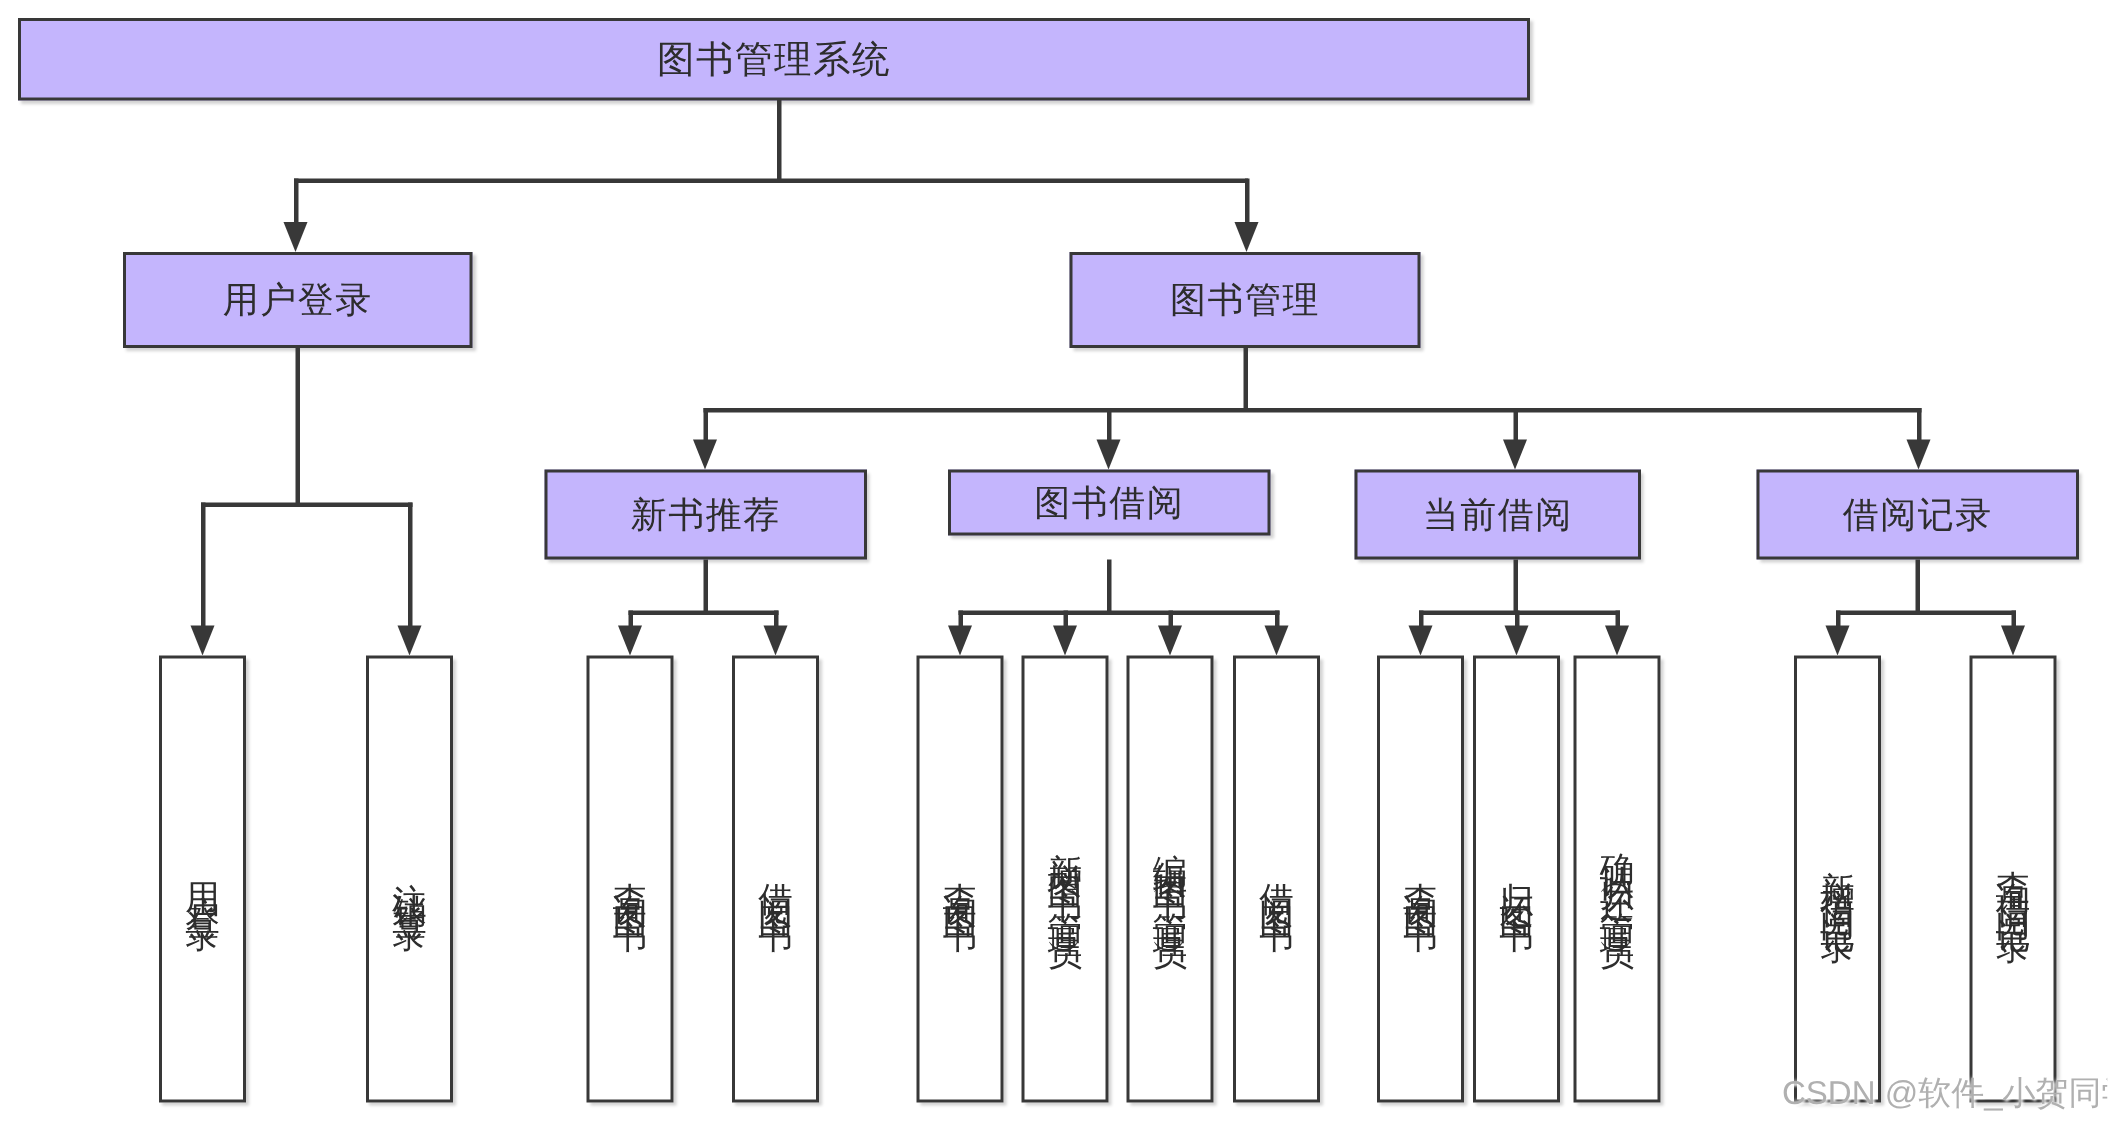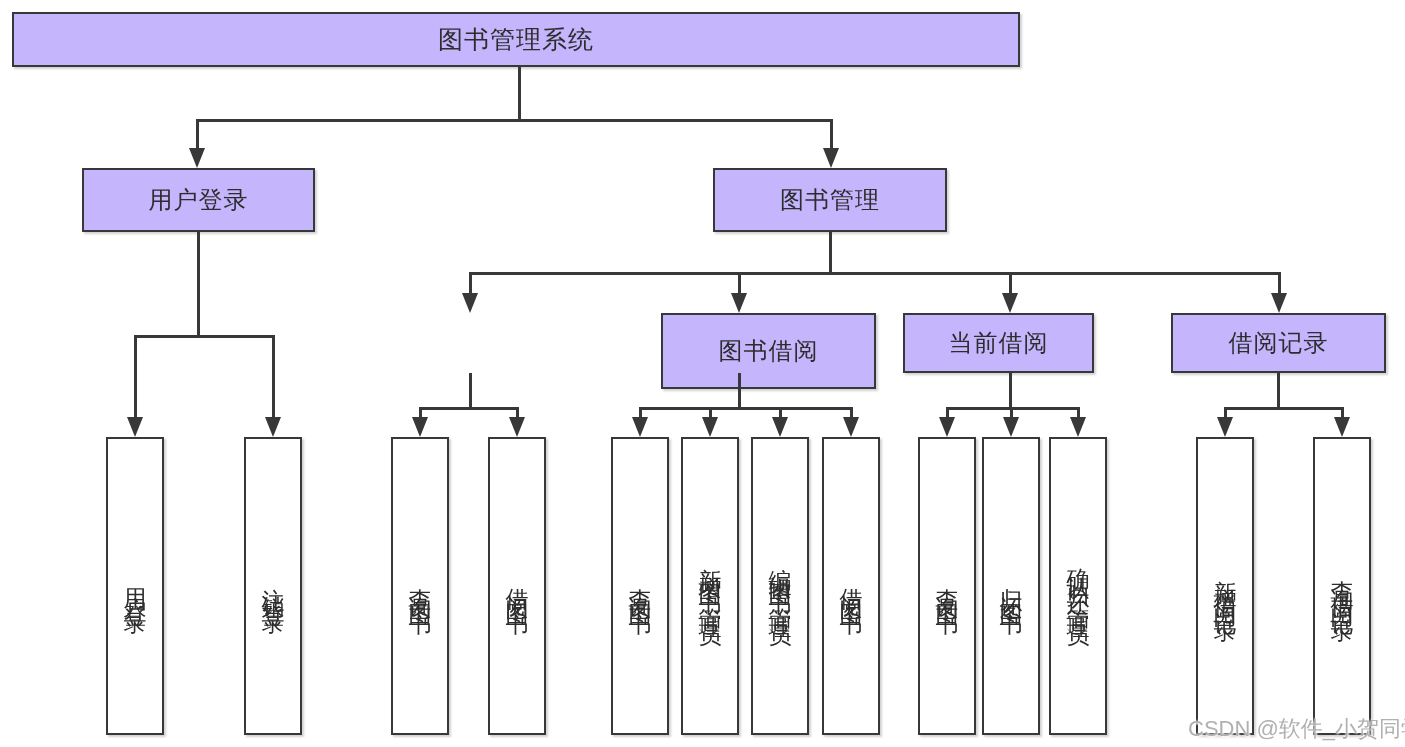--- a/index.html
+++ b/index.html
@@ -107,21 +107,22 @@
   <div class="hline" style="left:469px;top:272px;width:812px"></div>
   <div class="vline" style="left:469px;top:272px;height:23px"></div>
   <div class="arrow" style="left:462px;top:293px"></div>
   <div class="vline" style="left:738px;top:272px;height:23px"></div>
   <div class="arrow" style="left:731px;top:293px"></div>
   <div class="vline" style="left:1009px;top:272px;height:23px"></div>
   <div class="arrow" style="left:1002px;top:293px"></div>
   <div class="vline" style="left:1278px;top:272px;height:23px"></div>
   <div class="arrow" style="left:1271px;top:293px"></div>
 
-  <div class="hbox" style="left:661px;top:313px;width:215px;height:76px">图书借阅</div>
+  <div class="hbox" style="left:363px;top:313px;width:215px;height:60px">新书推荐</div>
+  <div class="hbox" style="left:632px;top:313px;width:215px;height:44px">图书借阅</div>
   <div class="hbox" style="left:903px;top:313px;width:191px;height:60px">当前借阅</div>
   <div class="hbox" style="left:1171px;top:313px;width:215px;height:60px">借阅记录</div>
 
   <div class="vline" style="left:469px;top:373px;height:36px"></div>
   <div class="hline" style="left:419px;top:407px;width:100px"></div>
   <div class="vline" style="left:419px;top:407px;height:12px"></div>
   <div class="arrow" style="left:412px;top:417px"></div>
   <div class="vline" style="left:516px;top:407px;height:12px"></div>
   <div class="arrow" style="left:509px;top:417px"></div>
 

